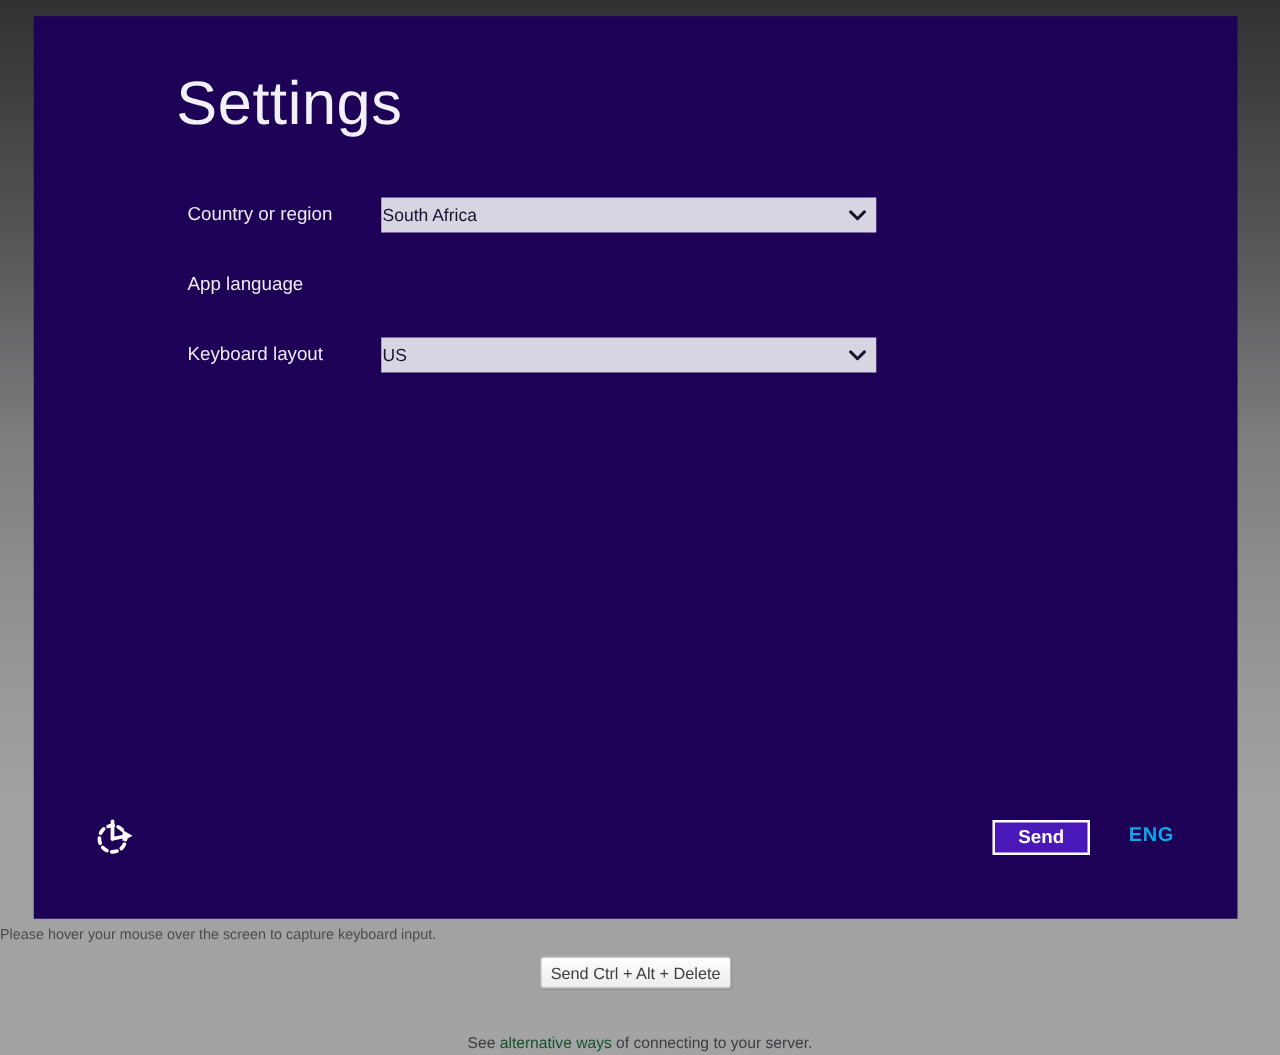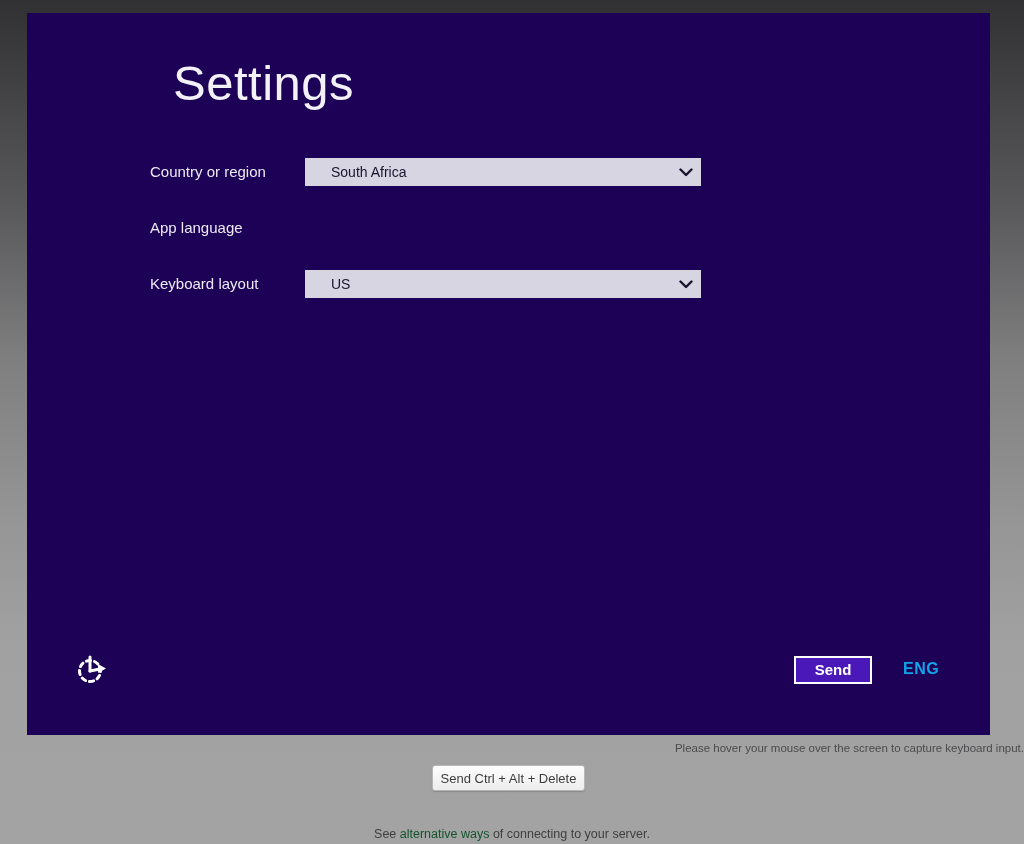--- a/index.html
+++ b/index.html
@@ -10,55 +10,55 @@
     position:relative;
   }
 
   
   .console {
     position:absolute; left:27px; top:13px; width:963px; height:722px;
     background:#1d0156;
   }
   .title {
     position:absolute; left:114px; top:42px;
-    font-size:49px; font-weight:200; letter-spacing:0.5px; color:#f3f1f8;margin-left:32px;
+    font-size:49px; font-weight:200; letter-spacing:0.5px; color:#f3f1f8;
   }
   .form { position:absolute; left:0; top:145px; width:100%; }
   .row { position:absolute; left:0; height:28px; width:100%; }
   .row1 { top:0; } .row2 { top:56px; } .row3 { top:112px; }
   .field-label {
     position:absolute; left:123px; top:0; width:150px; height:28px;
     line-height:28px; font-size:15px; color:#eceaf2; white-space:nowrap;
   }
   .select {
     position:absolute; left:278px; top:0; width:396px; height:28px;
     background:#d8d5e3; display:flex; align-items:center; cursor:default;
   }
   .select-value {
-    flex:1; padding-left:26px; font-size:14px; color:#19142e; white-space:nowrap;
+    flex:1; padding-left:1px; font-size:14px; color:#19142e; white-space:nowrap;
   }
   .select-chevron { width:30px; display:flex; justify-content:center; align-items:center; }
   .select-chevron svg { display:block; }
 
   
   .ease-icon { position:absolute; left:47px; top:637px; }
   .next-button {
     position:absolute; left:767px; top:643px; width:78px; height:28px;
     background:#4a17b8; border:2px solid #ffffff; color:#ffffff;
     font-family:inherit; font-size:15px; font-weight:bold; text-align:center;
     line-height:24px; cursor:pointer;
   }
   .lang-badge {
     position:absolute; left:876px; top:647px; width:60px;
     font-size:16px; font-weight:bold; color:#0ea5e9; letter-spacing:0.5px;
   }
 
   
   .viewer-hint {
-    position:absolute; left:0; top:742px; width:1024px; text-align:right;
+    position:absolute; left:0; top:742px; width:1024px; text-align:left;
     font-size:11.5px; color:#4b4b4d;
   }
   .cad-button {
     position:absolute; left:432px; top:765px; width:153px; height:26px;
     background:linear-gradient(180deg,#fdfdfd 0%,#ededee 100%);
     border:1px solid #b7b7b9; border-radius:3px;
     font-family:inherit; font-size:13px; color:#3d3d3f; text-align:center;
     box-shadow:0 1px 1px rgba(0,0,0,0.15); cursor:pointer;
   }
   .connect-line {

